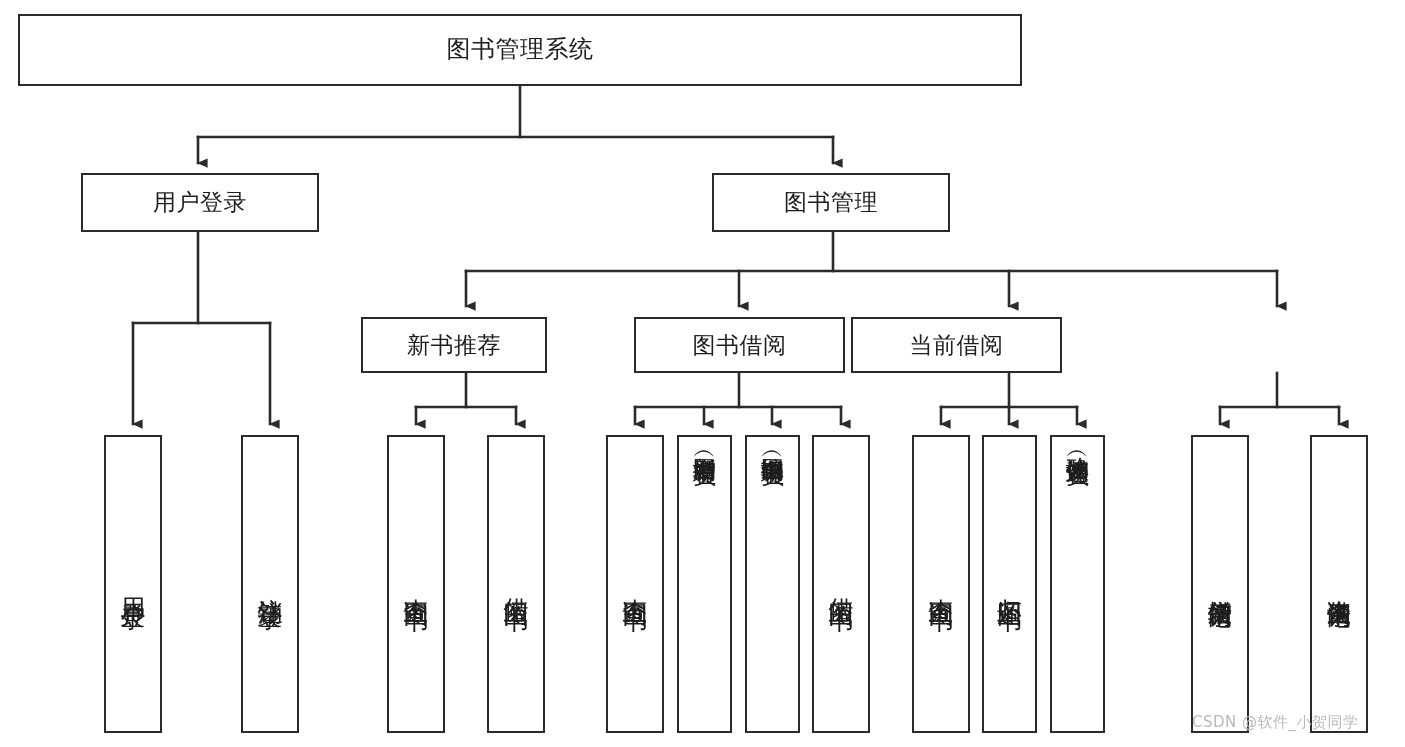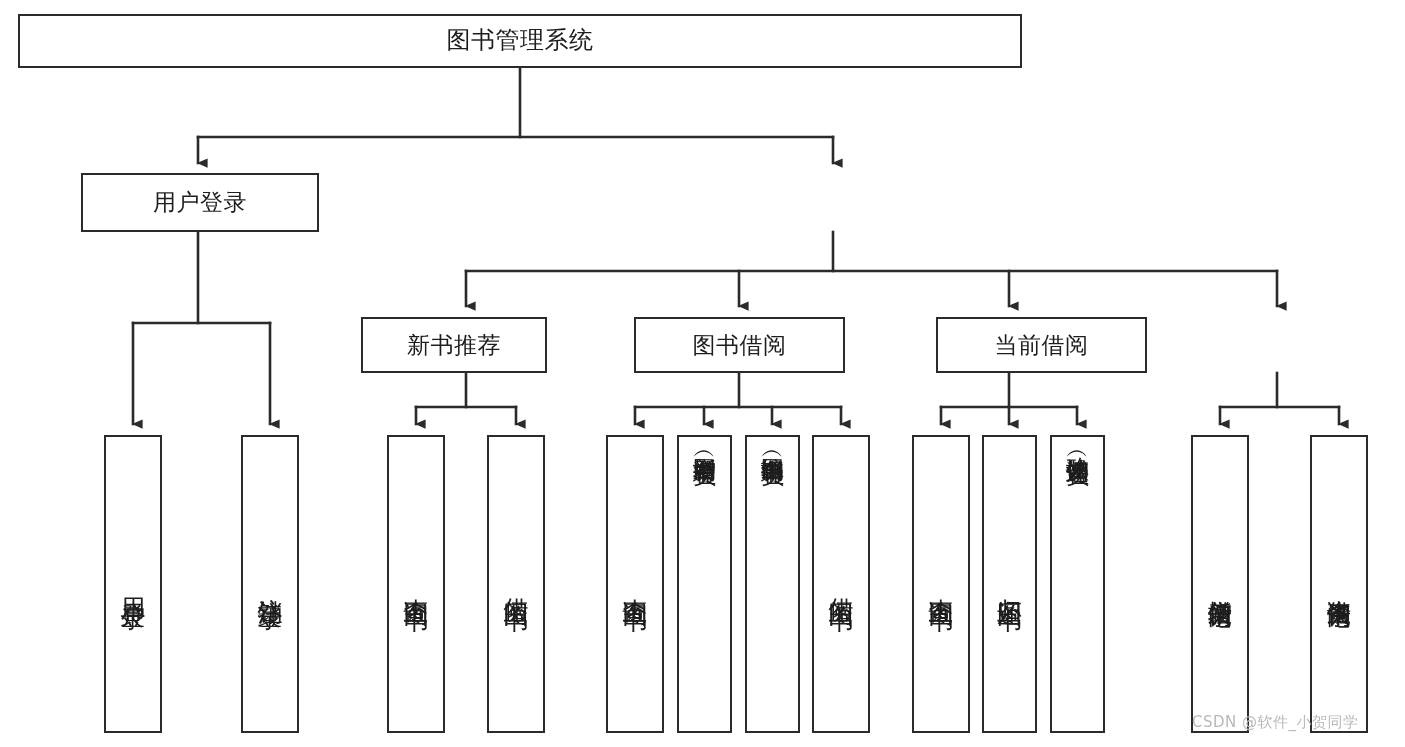--- a/index.html
+++ b/index.html
@@ -127,38 +127,41 @@
       <path d="M1009,407 L1009,424" marker-end="url(#arrow)"></path>
       <path d="M1077,407 L1077,424" marker-end="url(#arrow)"></path>
 
       <path d="M1277,373 L1277,407"></path>
       <path d="M1220,407 L1339,407"></path>
       <path d="M1220,407 L1220,424" marker-end="url(#arrow)"></path>
       <path d="M1339,407 L1339,424" marker-end="url(#arrow)"></path>
     </g>
   </svg>
 
-  <div class="node h root" style="left:18px; top:14px; width:1004px; height:54px;">
+  <div class="node h root" style="left:18px; top:14px; width:1004px; height:72px;">
     <span class="label">图书管理系统</span>
   </div>
 
   <div class="node h" style="left:81px; top:173px; width:238px; height:59px;">
     <span class="label">用户登录</span>
   </div>
 
+  <div class="node h" style="left:712px; top:173px; width:238px; height:59px;">
+    <span class="label">图书管理</span>
+  </div>
 
   <div class="node h" style="left:361px; top:317px; width:186px; height:56px;">
     <span class="label">新书推荐</span>
   </div>
 
   <div class="node h" style="left:634px; top:317px; width:211px; height:56px;">
     <span class="label">图书借阅</span>
   </div>
 
-  <div class="node h" style="left:936px; top:317px; width:211px; height:56px;">
+  <div class="node h" style="left:851px; top:317px; width:211px; height:56px;">
     <span class="label">当前借阅</span>
   </div>
 
 
   <div class="node v mid" style="left:104px; top:435px; width:58px; height:298px;">
     <span class="label">用户登录</span>
   </div>
 
   <div class="node v mid" style="left:241px; top:435px; width:58px; height:298px;">
     <span class="label">注销登录</span>

